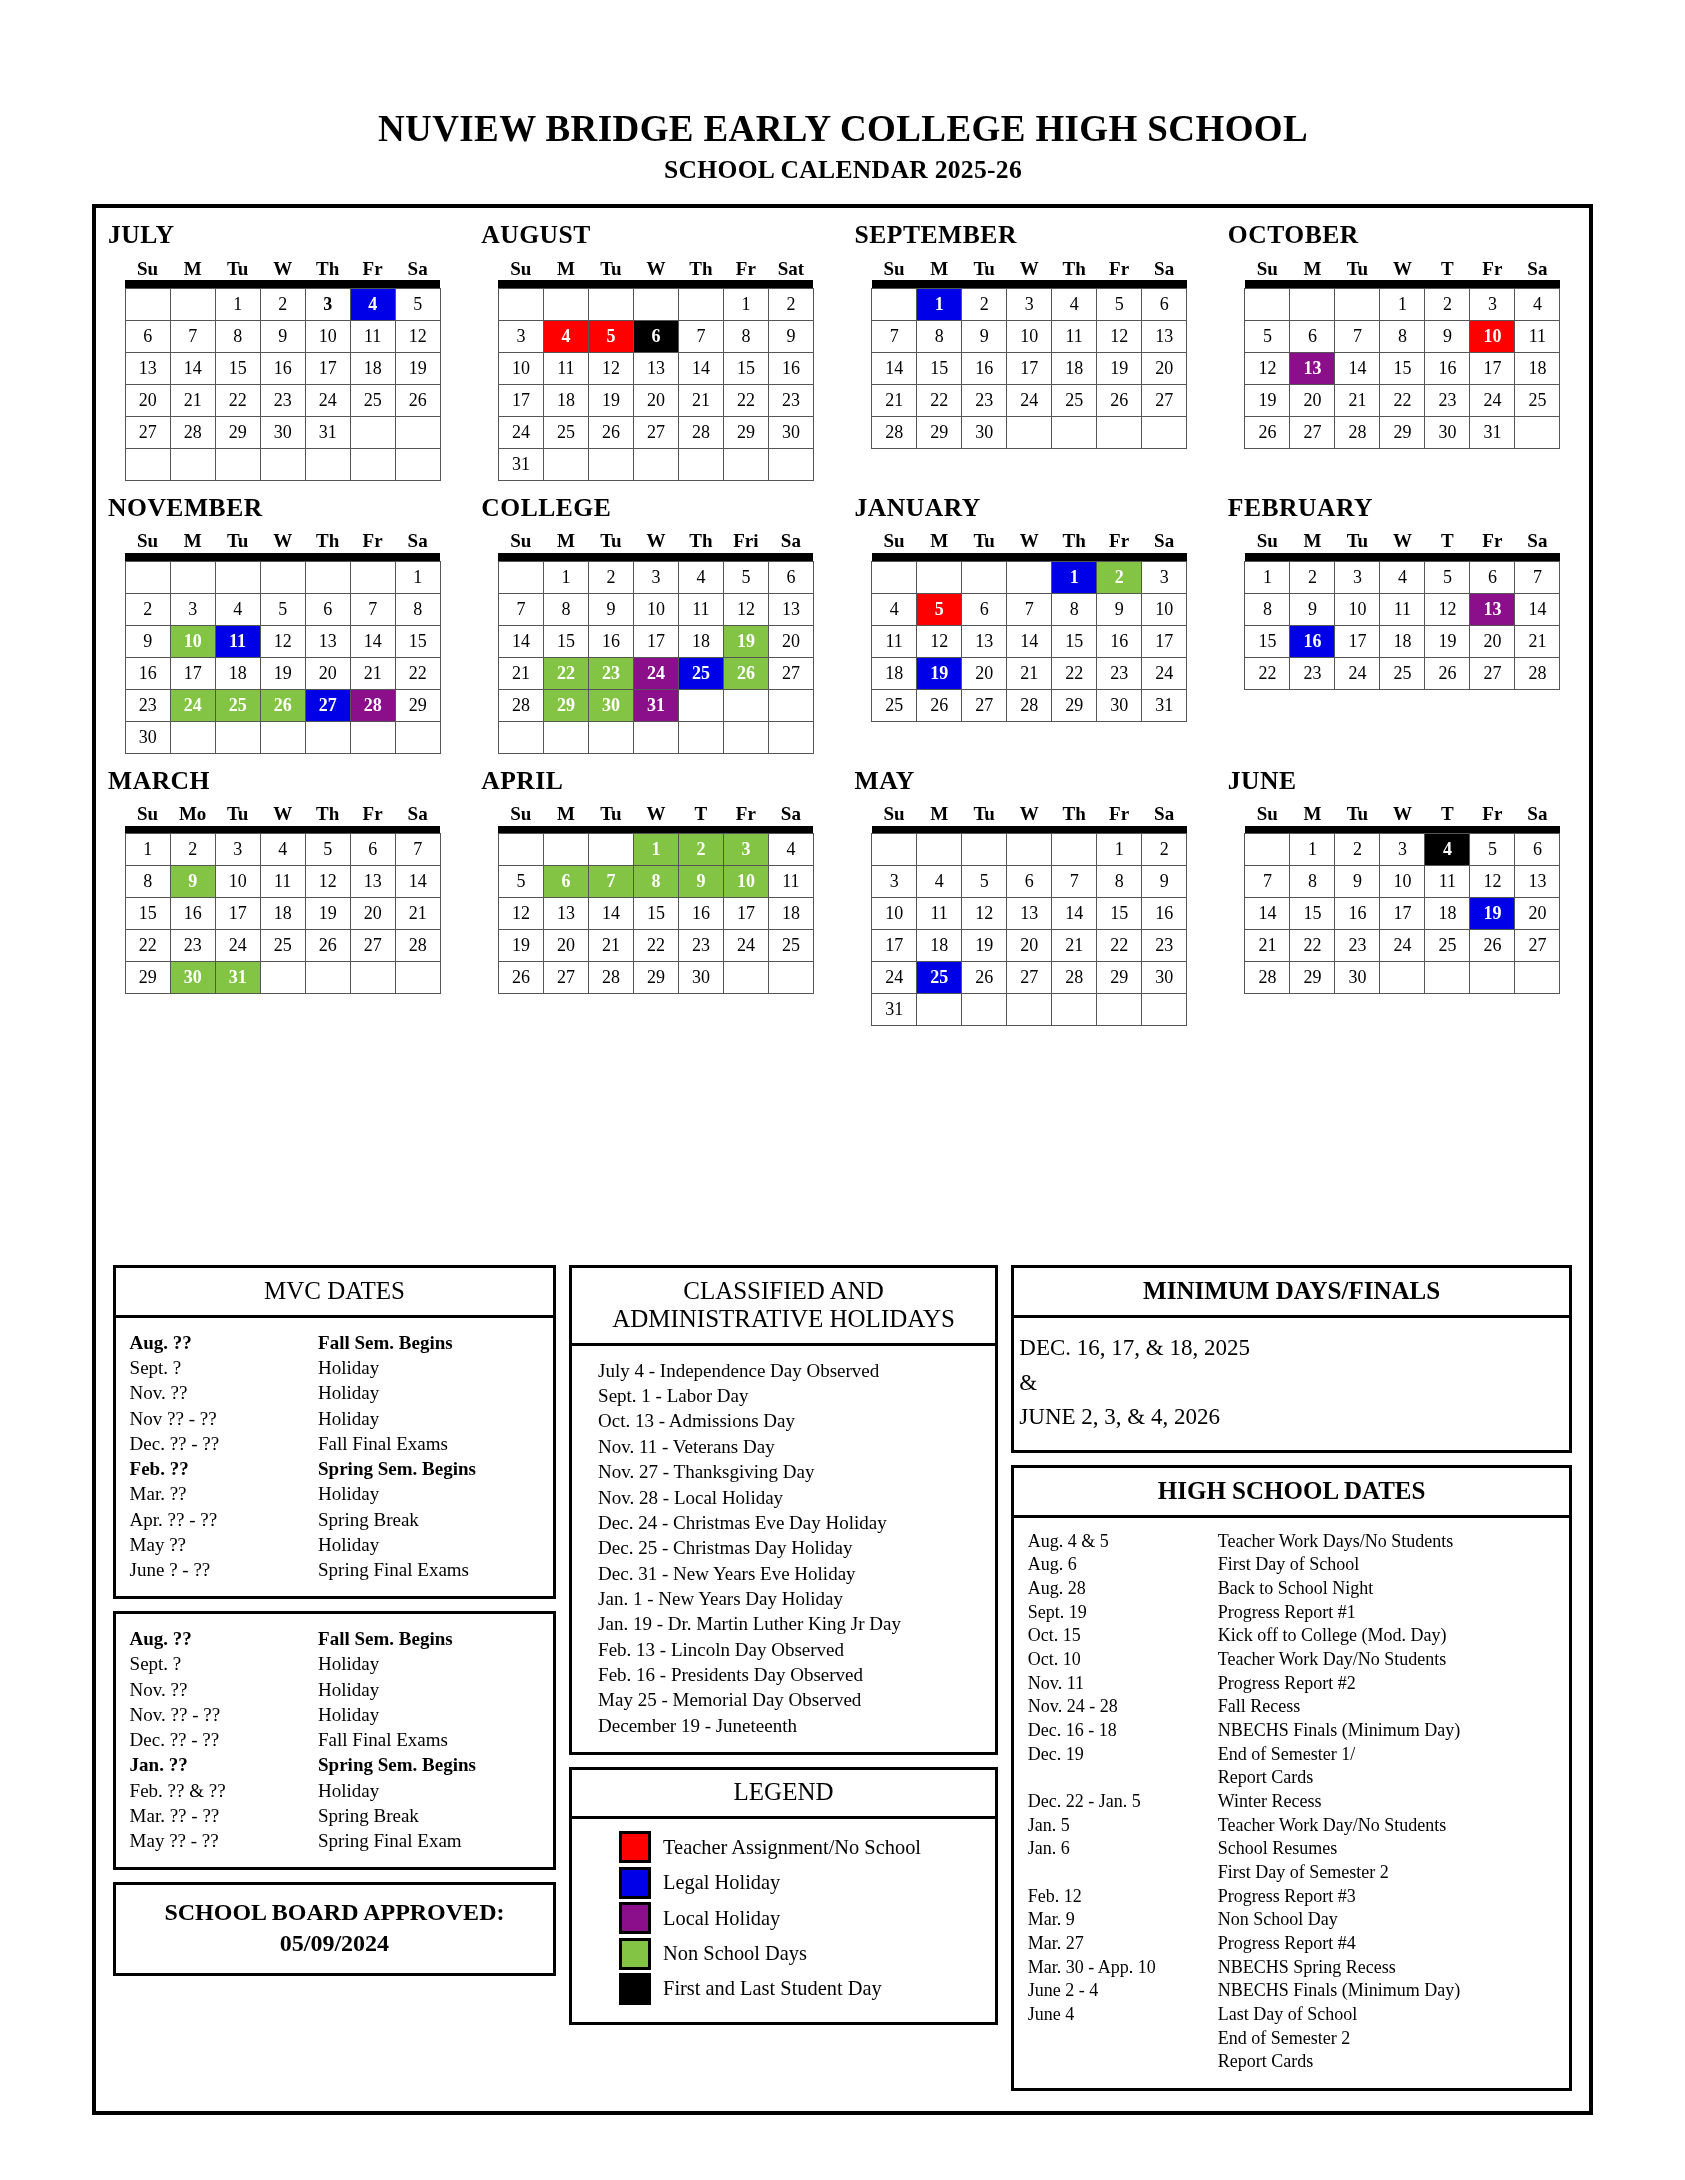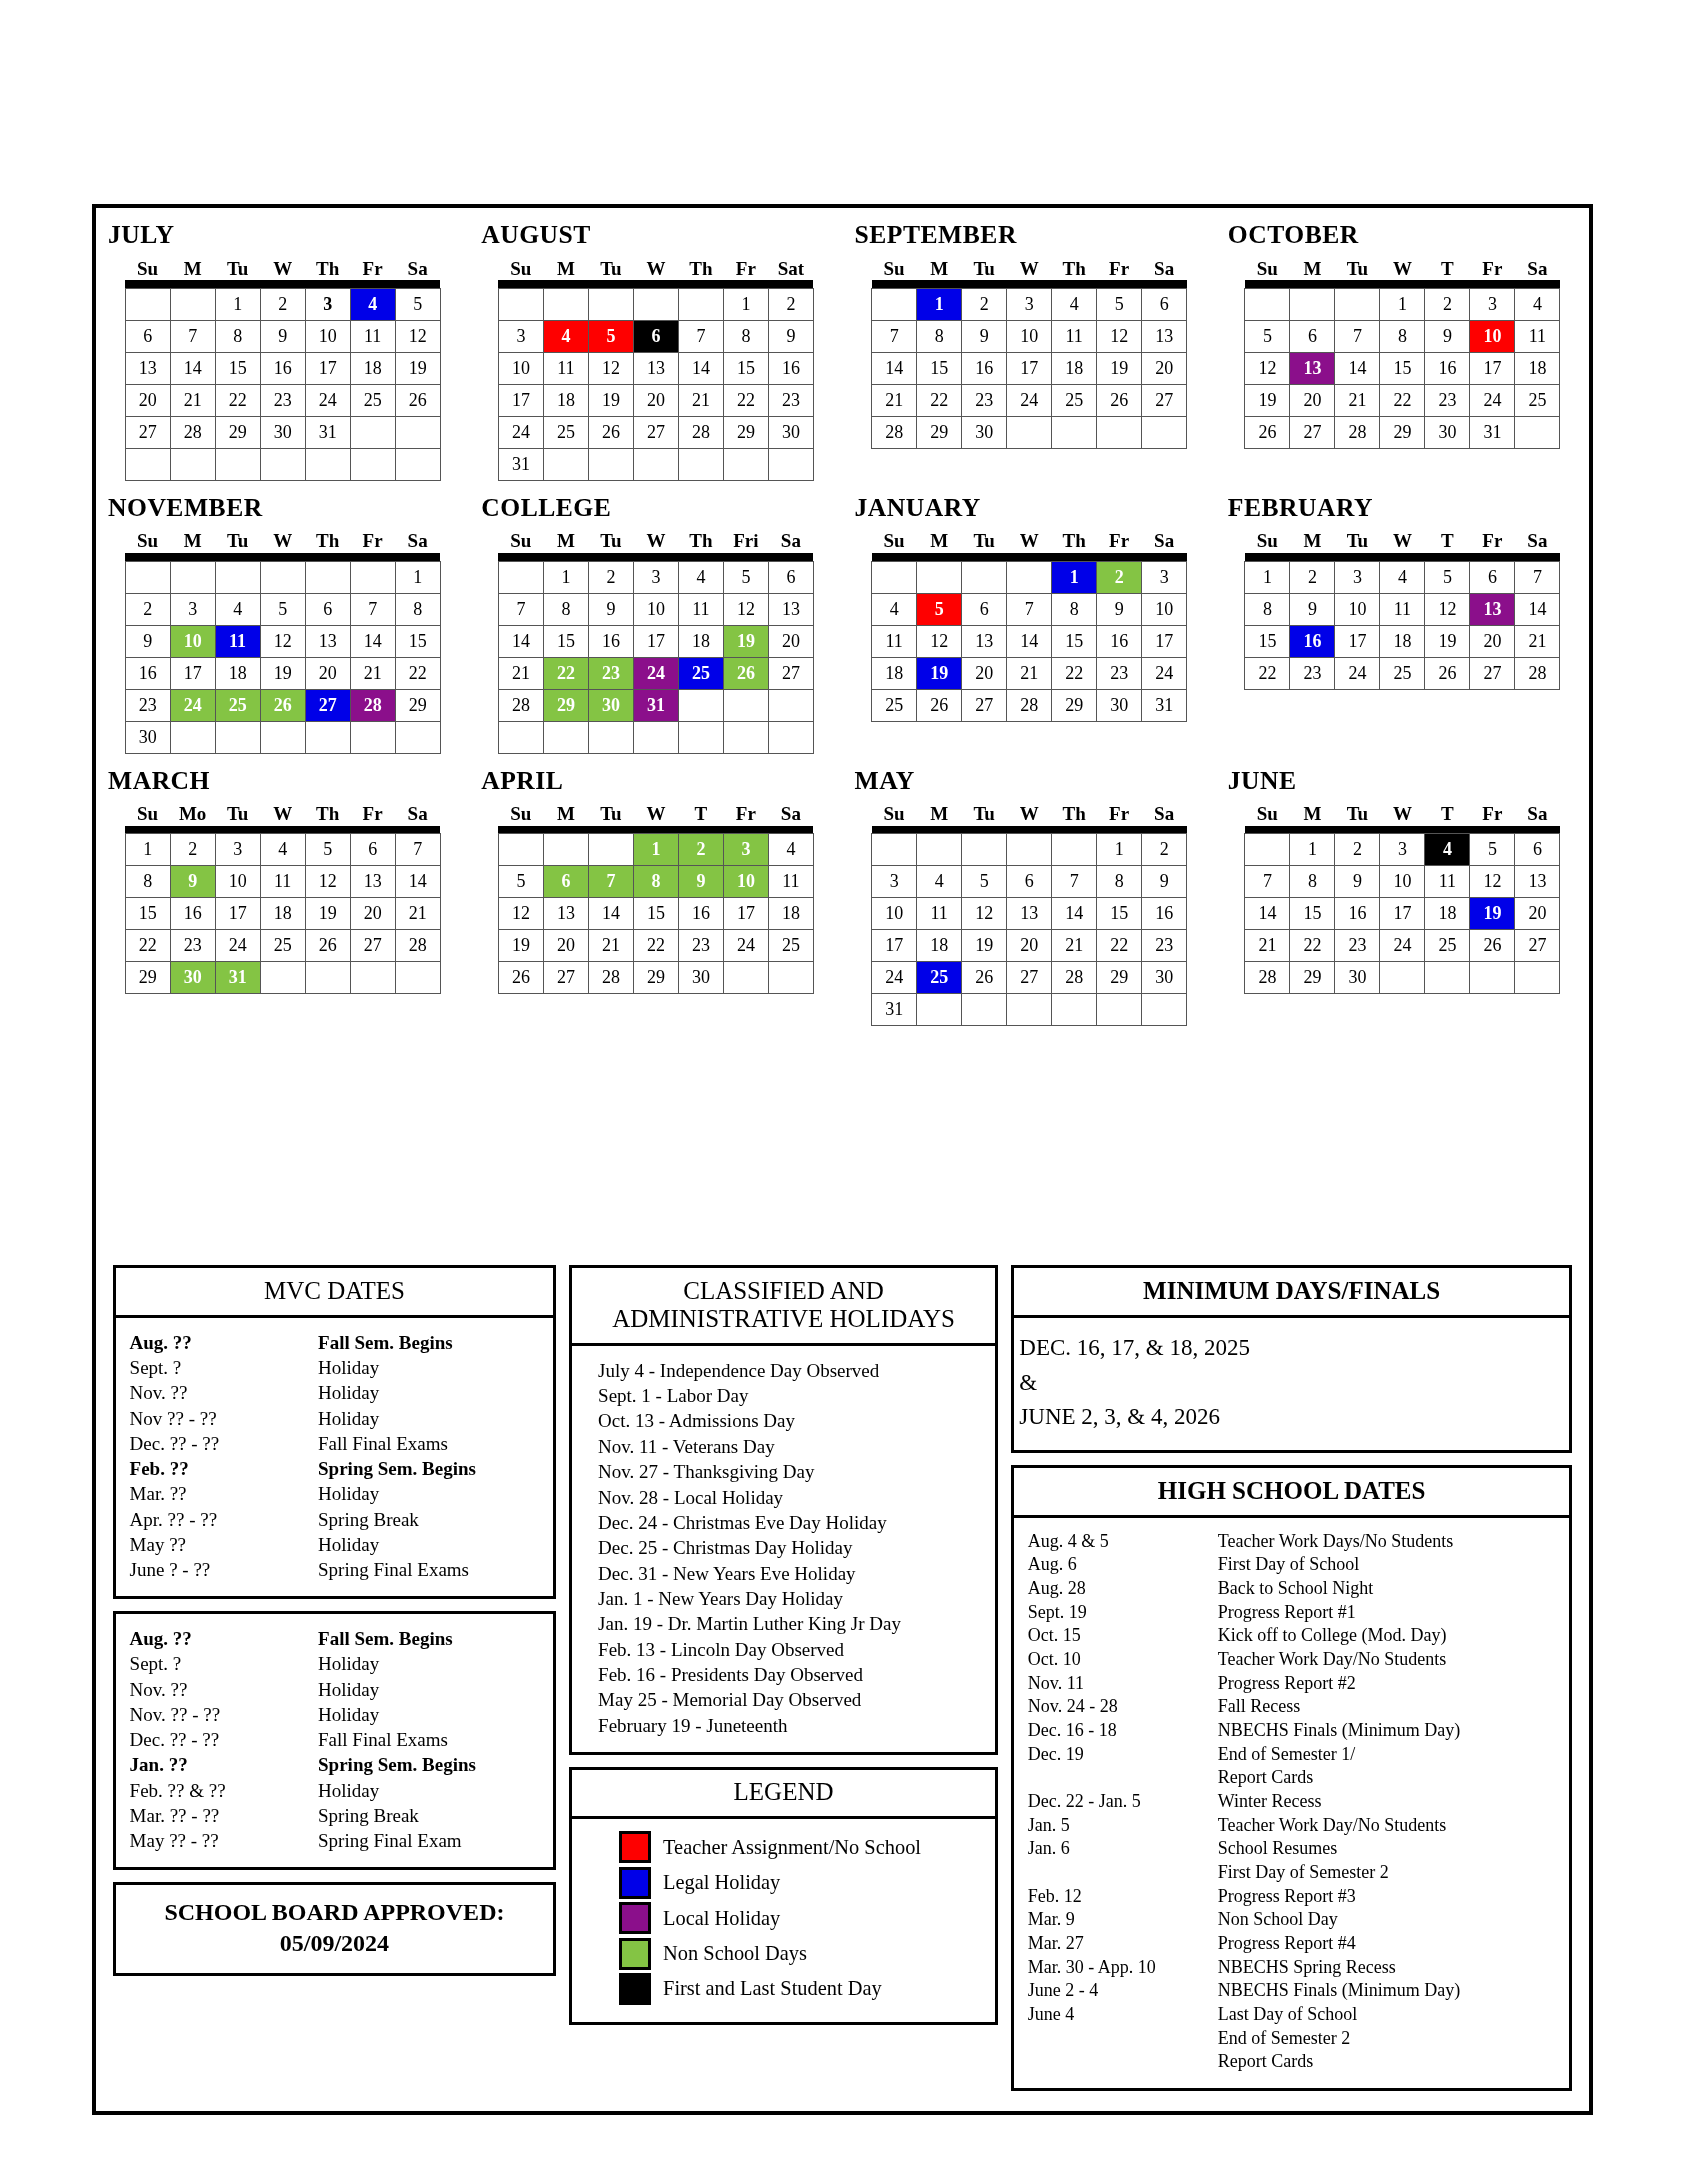--- a/index.html
+++ b/index.html
@@ -55,20 +55,24 @@
   .hs-row .hs-date{width:36%;}
   .hs-row .hs-desc{width:64%;}
 
   .approved{text-align:center;font-weight:bold;font-size:24px;line-height:1.3;padding:12px 5.1px 13.6px;}
 </style>
 </head>
 <body>
 
 <div class="page">
 
+  <div class="title-wrap">
+    <div class="title-main">NUVIEW BRIDGE EARLY COLLEGE HIGH SCHOOL</div>
+    <div class="title-sub">SCHOOL CALENDAR 2025-26</div>
+  </div>
 
   <div class="frame">
     <div class="months-area" id="months-area">
         <div class="month-row">
           <div class="month">
             <div class="month-name">JULY</div>
             <table class="cal">
               <thead>
                 <tr>
                   <th>Su</th>
@@ -1011,21 +1015,21 @@
               <div class="list-line">Nov. 27 - Thanksgiving Day</div>
               <div class="list-line">Nov. 28 - Local Holiday</div>
               <div class="list-line">Dec. 24 - Christmas Eve Day Holiday</div>
               <div class="list-line">Dec. 25 - Christmas Day Holiday</div>
               <div class="list-line">Dec. 31 - New Years Eve Holiday</div>
               <div class="list-line">Jan. 1 -   New Years Day Holiday</div>
               <div class="list-line">Jan.  19 - Dr. Martin Luther King Jr Day</div>
               <div class="list-line">Feb. 13 - Lincoln Day Observed</div>
               <div class="list-line">Feb. 16 - Presidents Day Observed</div>
               <div class="list-line">May 25 - Memorial Day Observed</div>
-              <div class="list-line">February 19 - Juneteenth</div>
+              <div class="list-line">December 19 - Juneteenth</div>
             </div>
         </div>
         <div class="box">
           <div class="box-head">LEGEND</div>
           <div class="box-body" id="legend-body">
               <div class="legend-row">
                 <span class="sw" style="background: rgb(254, 0, 0);"></span>
                 <span class="legend-label">Teacher Assignment/No School</span>
               </div>
               <div class="legend-row">

